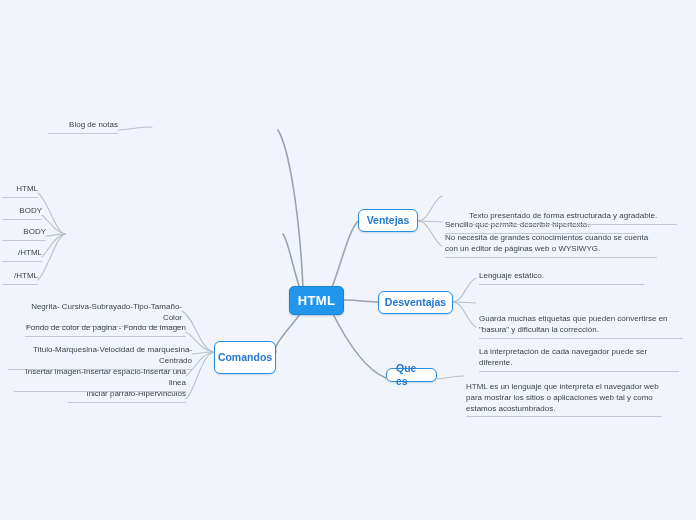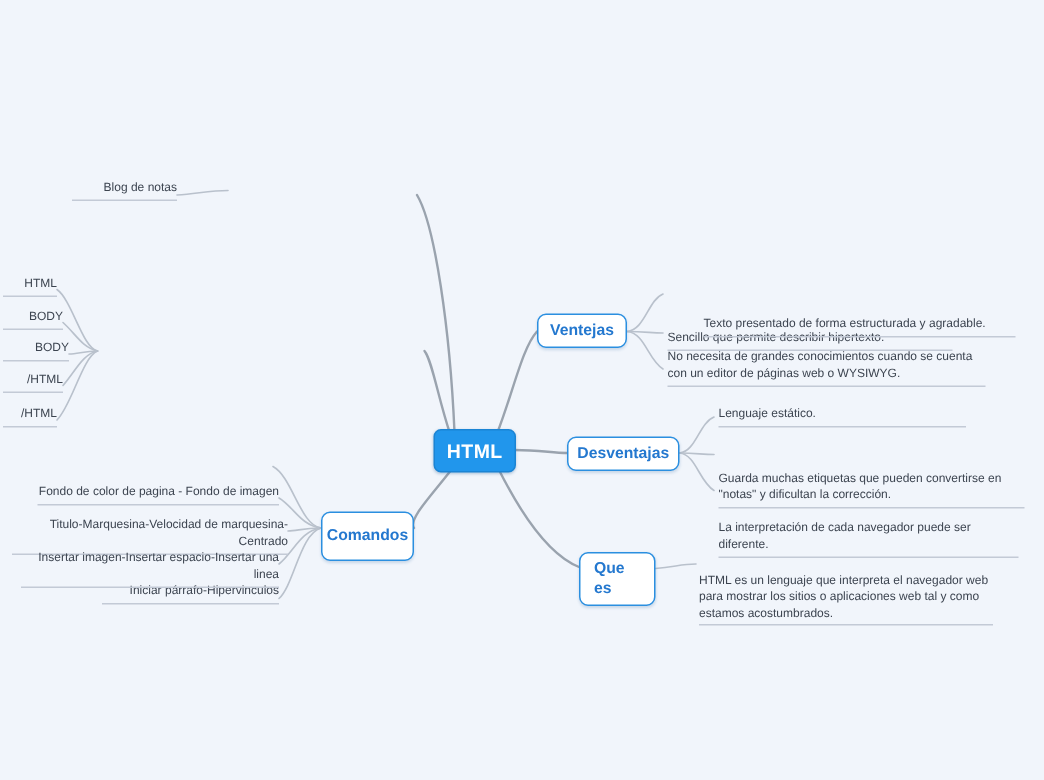--- a/index.html
+++ b/index.html
@@ -108,38 +108,39 @@
   <div class="node root" style="left:289px;top:286px;width:55px;height:29px;">HTML</div>
 
 
 
   <div class="node branch center" style="left:214px;top:341px;width:62px;height:33px;">Comandos</div>
 
   <div class="node branch center" style="left:358px;top:209px;width:60px;height:23px;">Ventejas</div>
 
   <div class="node branch center" style="left:378px;top:291px;width:75px;height:23px;">Desventajas</div>
 
-  <div class="node branch center" style="left:386px;top:368px;width:51px;height:36px;">Que es</div>
+  <div class="node branch center" style="left:386px;top:368px;width:51px;height:14px;">Que es</div>
 
   <div class="leaf l" style="left:48px;top:120px;width:70px;">Blog de notas</div>
 
   <div class="leaf l" style="left:2px;top:184px;width:36px;">HTML</div>
   <div class="leaf l" style="left:2px;top:206px;width:40px;">BODY</div>
   <div class="leaf l" style="left:2px;top:227px;width:44px;">BODY</div>
   <div class="leaf l" style="left:2px;top:248px;width:40px;">/HTML</div>
   <div class="leaf l" style="left:2px;top:271px;width:36px;">/HTML</div>
 
+  <div class="leaf l" style="left:25px;top:302px;width:157px;">Negrita- Cursiva-Subrayado-Tipo-Tamaño-Color</div>
   <div class="leaf l" style="left:25px;top:323px;width:161px;">Fondo de color de pagina - Fondo de imagen</div>
   <div class="leaf l" style="left:8px;top:345px;width:184px;">Titulo-Marquesina-Velocidad de marquesina-Centrado</div>
   <div class="leaf l" style="left:68px;top:389px;width:118px;">Iniciar párrafo-Hipervinculos</div>
   <div class="leaf l" style="left:14px;top:367px;width:172px;">Insertar imagen-Insertar espacio-Insertar una linea</div>
 
   <div class="leaf r" style="left:445px;top:200px;width:190px;margin-top:20px;">Sencillo que permite describir hipertexto.</div>
   <div class="leaf r" style="left:445px;top:211px;width:208px;margin-left:24px;">Texto presentado de forma estructurada y agradable.</div>
   <div class="leaf r" style="left:445px;top:233px;width:212px;">No necesita de grandes conocimientos cuando se cuenta con un editor de páginas web o WYSIWYG.</div>
 
   <div class="leaf r" style="left:479px;top:271px;width:165px;">Lenguaje estático.</div>
   <div class="leaf r" style="left:479px;top:309px;width:200px;margin-top:38px;">La interpretación de cada navegador puede ser diferente.</div>
-  <div class="leaf r" style="left:479px;top:314px;width:204px;">Guarda muchas etiquetas que pueden convertirse en "notas" y dificultan la corrección.</div>
+  <div class="leaf r" style="left:479px;top:314px;width:204px;">Guarda muchas etiquetas que pueden convertirse en "basura" y dificultan la corrección.</div>
 
   <div class="leaf r" style="left:466px;top:366px;width:196px;margin-top:16px;">HTML es un lenguaje que interpreta el navegador web para mostrar los sitios o aplicaciones web tal y como estamos acostumbrados.</div>
 
 </div>
 
 </body></html>

